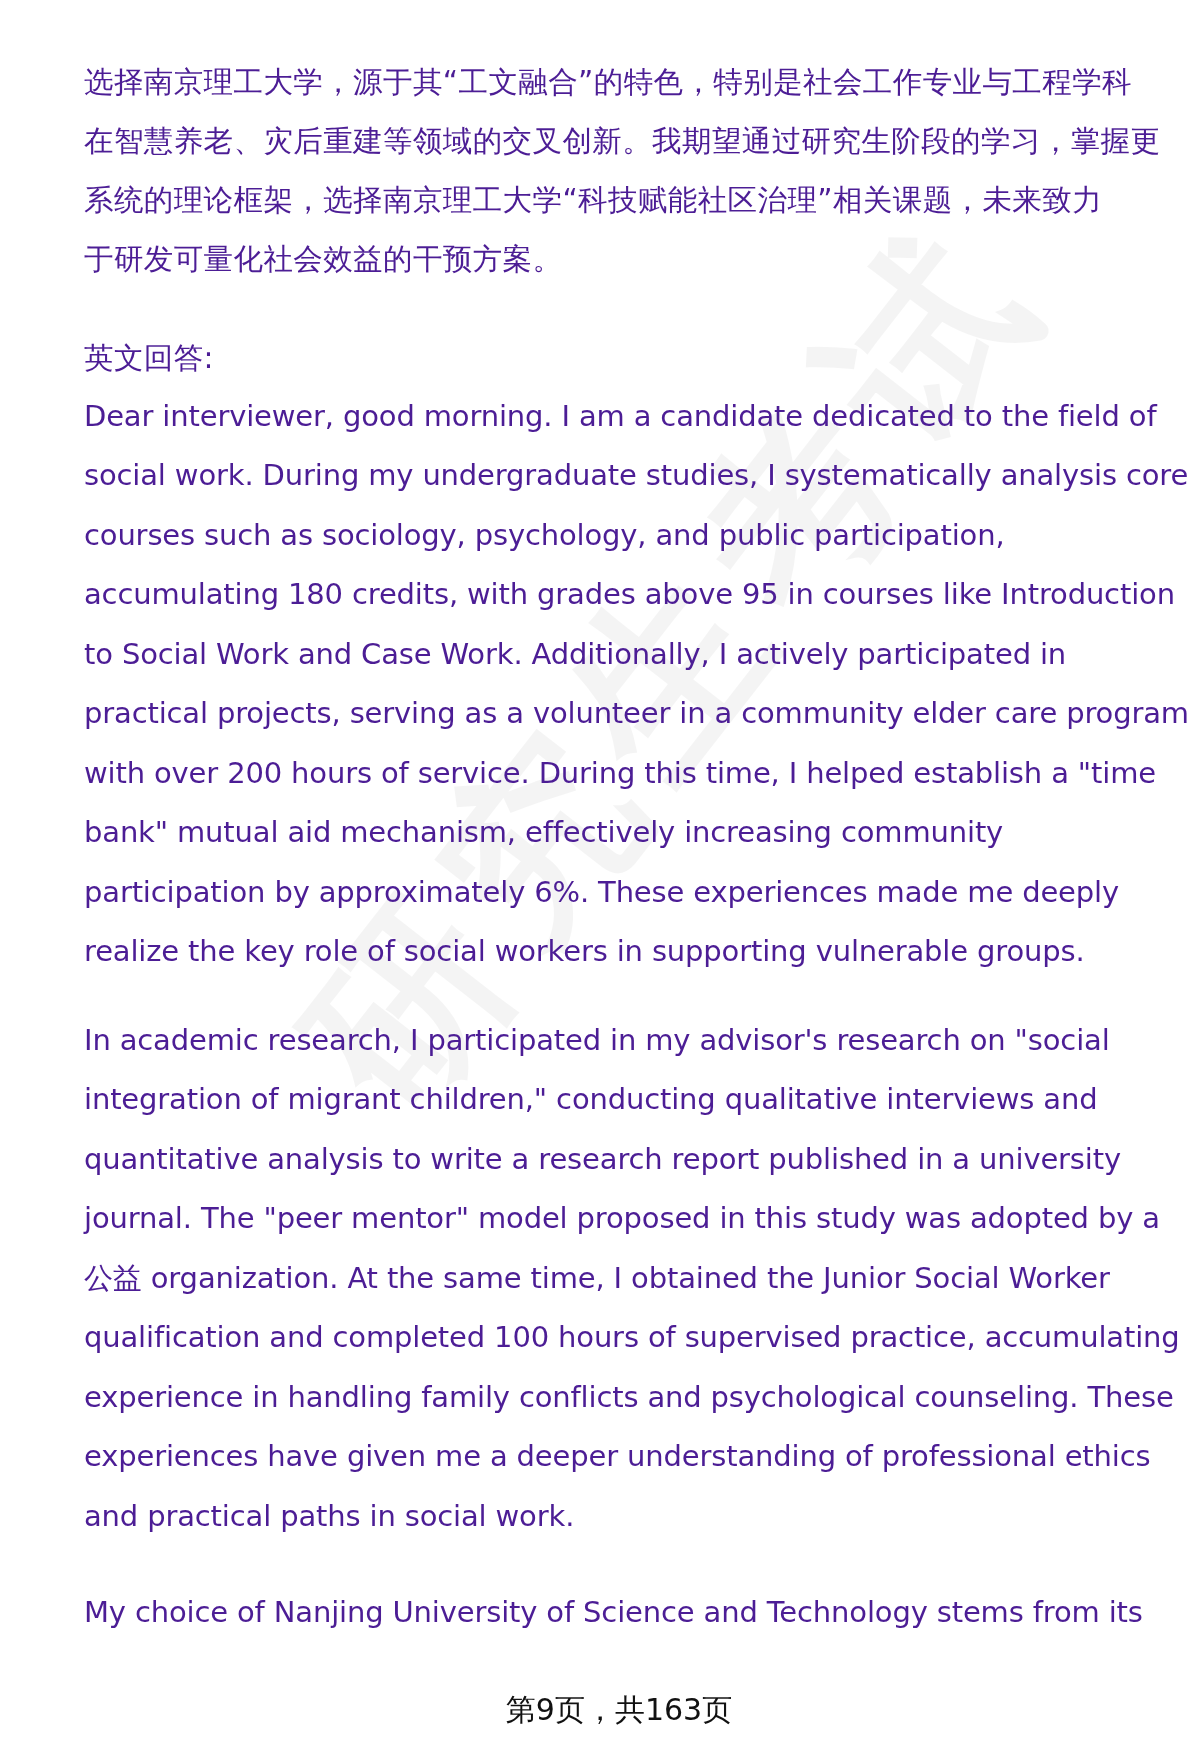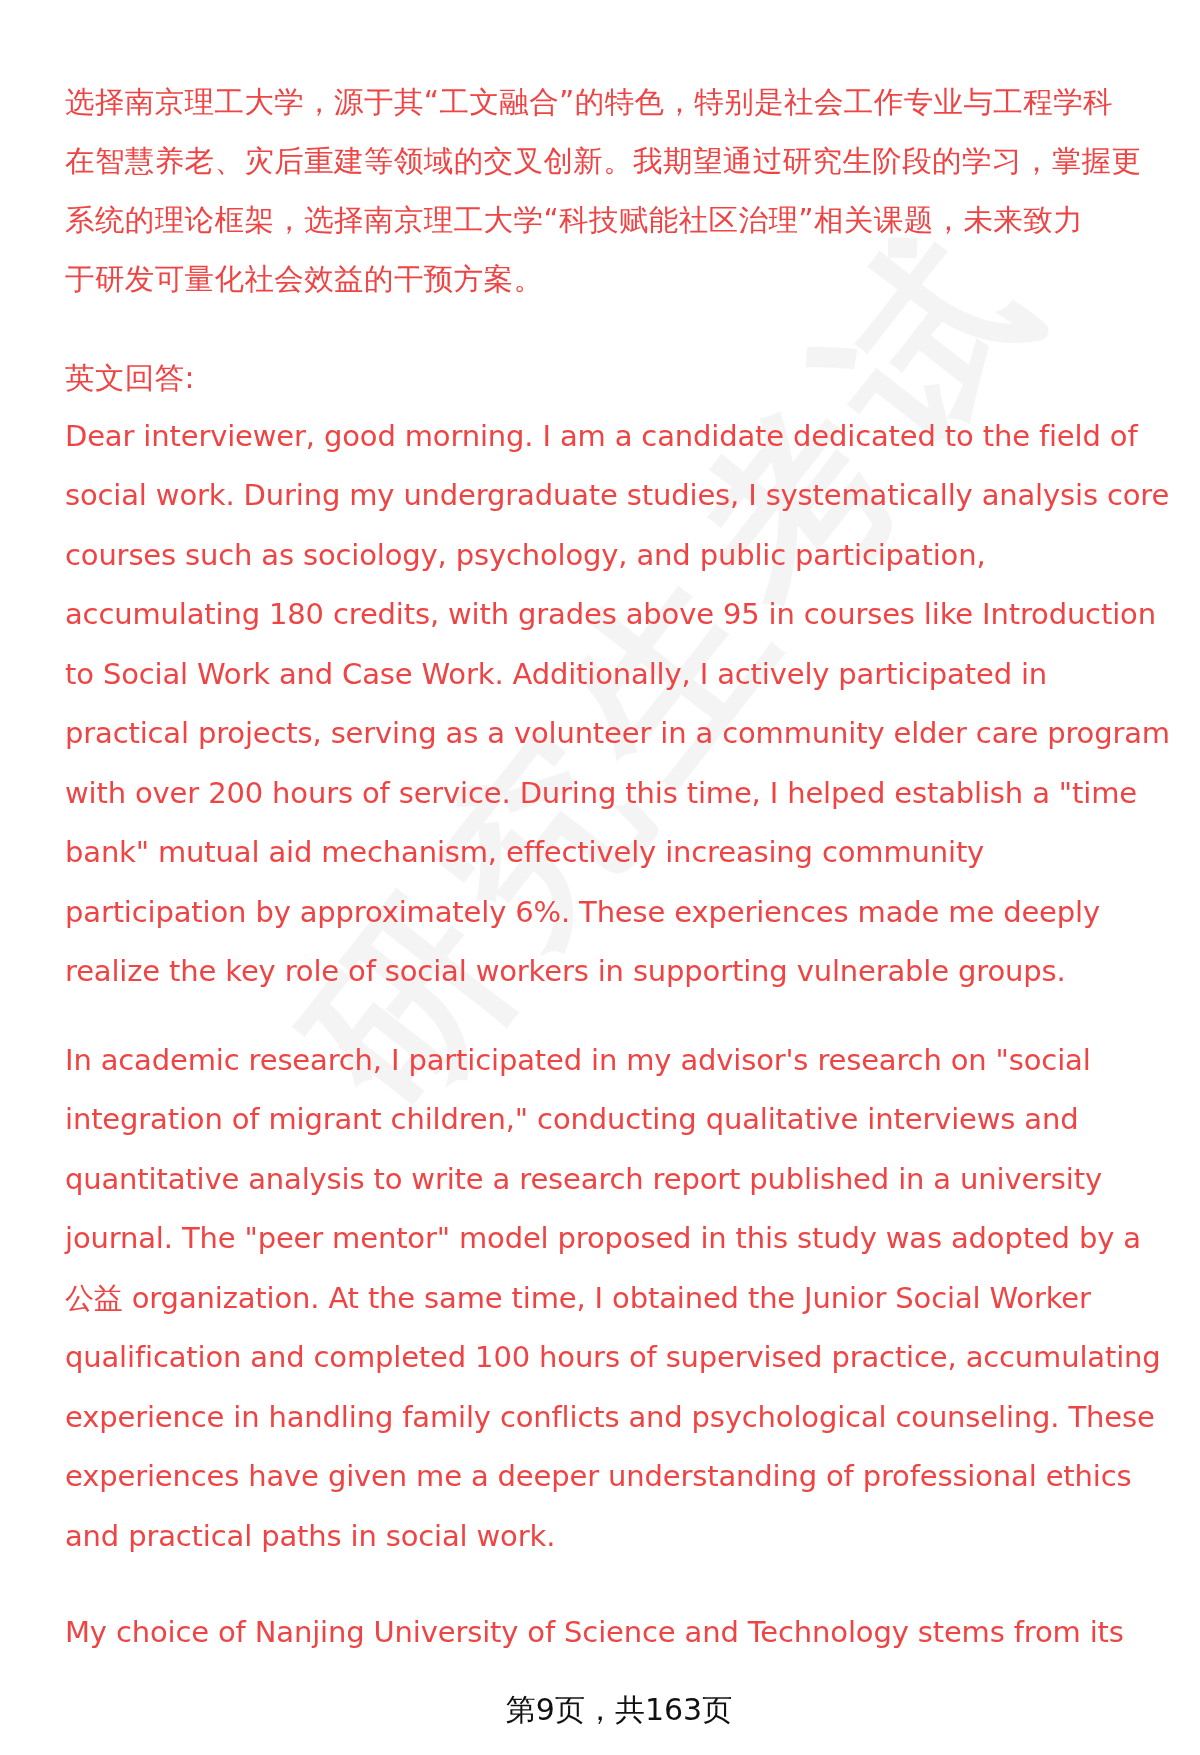--- a/index.html
+++ b/index.html
@@ -6,23 +6,23 @@
   body { width: 1200px; height: 1755px; position: relative; overflow: hidden; }
   .page { position: absolute; left: 0; top: 0; width: 1200px; height: 1755px; background: #ffffff; }
   .watermark {
     position: absolute; left: 160px; top: 560px; width: 1000px;
     transform: rotate(-52deg); transform-origin: center;
     font-family: "DejaVu Sans", sans-serif; font-size: 190px; font-weight: bold;
     color: rgba(0,0,0,0.045); letter-spacing: 20px; white-space: nowrap;
     pointer-events: none; user-select: none;
   }
   .line {
-    position: absolute; left: 65px; white-space: nowrap;
-    font-family: "DejaVu Sans", sans-serif; font-size: 29px; color: #ef4444;
-    line-height: 1; letter-spacing: -0.15px; margin-top: 20px;
+    position: absolute; left: 84px; white-space: nowrap;
+    font-family: "DejaVu Sans", sans-serif; font-size: 29px; color: #4c1d95;
+    line-height: 1; letter-spacing: -0.15px;
   }
   .cjk { font-size: 29.5px; letter-spacing: 0.4px; }
   .footer {
     position: absolute; left: 0; width: 1238px; text-align: center; top: 1695px;
     font-family: "DejaVu Sans", sans-serif; font-size: 30px; color: #111111; line-height: 1;
   }
 </style>
 </head>
 <body>
 

